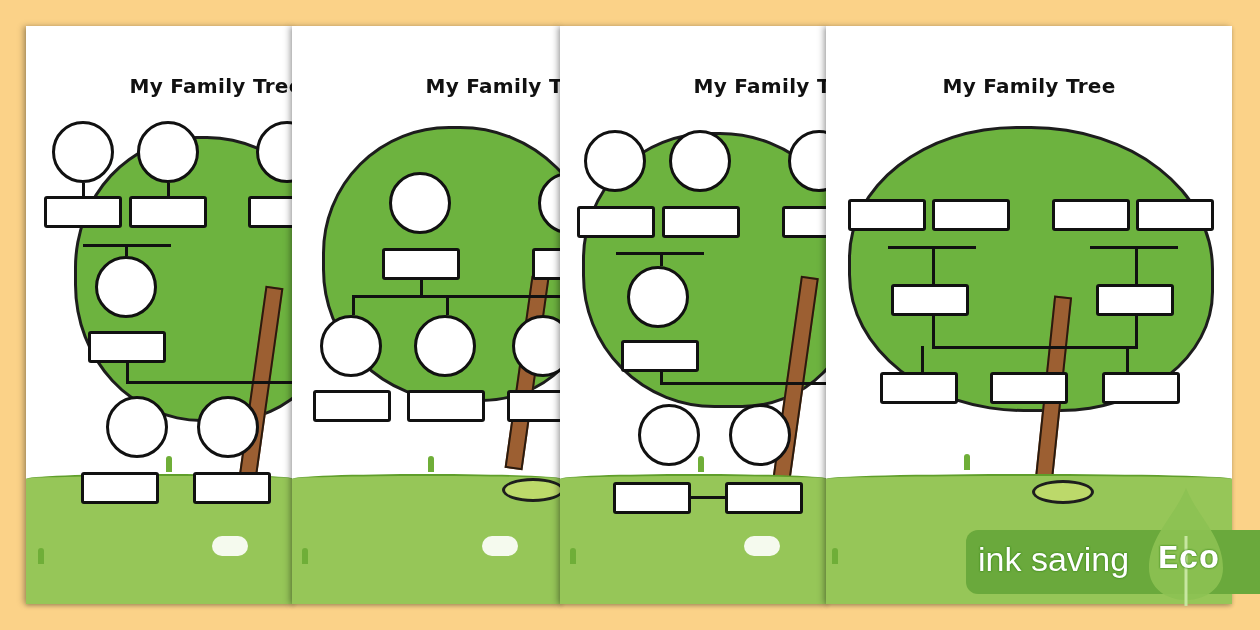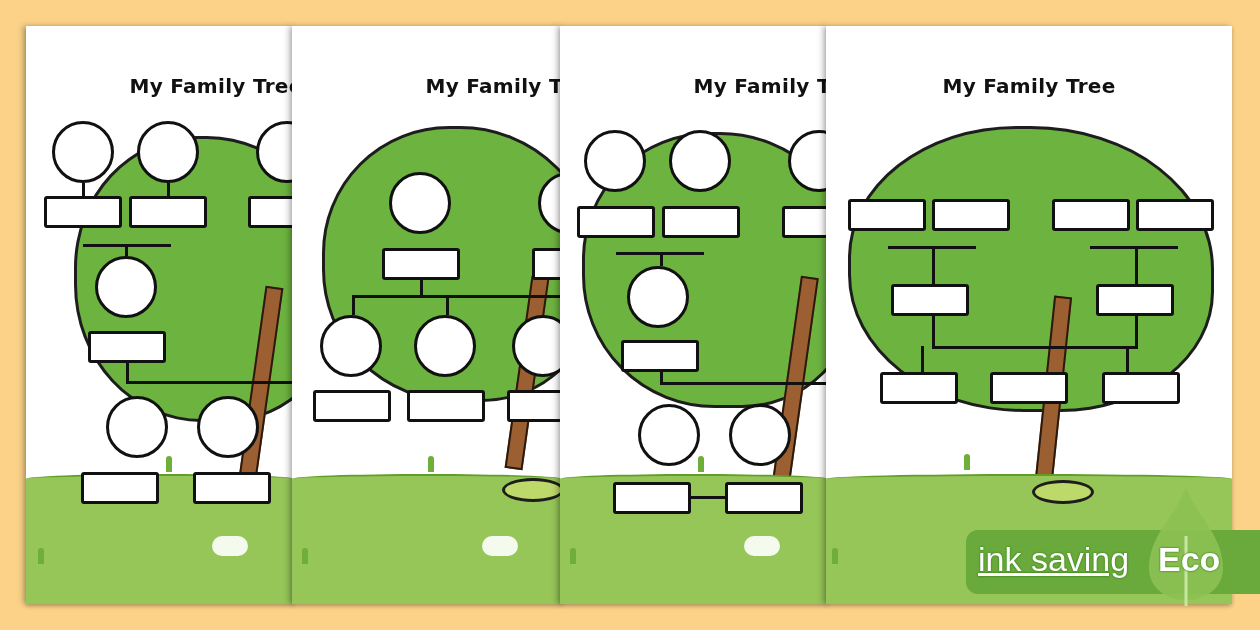--- a/index.html
+++ b/index.html
@@ -12,21 +12,21 @@
   .canopy{position:absolute;background:#6db33f;border:3px solid #1d1d1d;border-radius:46% 50% 42% 48%;}
   .trunk{position:absolute;width:14px;background:#9c5f32;border:2px solid #2a1a0e;}
   .bush{position:absolute;width:56px;height:18px;background:#bcd96a;border:3px solid #1d1d1d;border-radius:50%;}
   .circle{position:absolute;width:62px;height:62px;border-radius:50%;background:#fff;border:3px solid #111;box-sizing:border-box;}
   .box{position:absolute;width:78px;height:32px;background:#fff;border:3px solid #111;border-radius:3px;box-sizing:border-box;}
   .line-h{position:absolute;height:3px;background:#111;}
   .line-v{position:absolute;width:3px;background:#111;}
   .eco-badge{position:absolute;left:966px;top:530px;width:294px;height:64px;background:#6aa93c;border-radius:12px 0 0 12px;}
   .eco-label{position:absolute;left:978px;top:540px;font-family:"Liberation Sans",sans-serif;font-size:34px;color:#fff;text-shadow:0 0 2px #3f8a1c,0 0 2px #3f8a1c;}
   .eco-leaf{position:absolute;left:1145px;top:486px;width:82px;height:120px;}
-  .eco-word{position:absolute;left:1158px;top:540px;font-family:Liberation Sans, sans-serif;font-weight:bold;font-size:34px;color:#fff;text-shadow:0 0 2px #3f8a1c,0 0 2px #3f8a1c;text-align:center;}
+  .eco-word{position:absolute;left:1158px;top:540px;font-family:Liberation Mono, monospace;font-weight:bold;font-size:34px;color:#fff;text-shadow:0 0 2px #3f8a1c,0 0 2px #3f8a1c;text-align:center;}
 </style>
 </head>
 <body>
 
 <div class="page" style="left:26px;width:268px;z-index:1;">
   <div class="title" style="left:0;width:380px;">My Family Tree</div>
   <div class="canopy" style="left:48px;top:110px;width:260px;height:280px;"></div>
   <div class="trunk" style="left:226px;top:260px;height:190px;transform:rotate(8deg);"></div>
   <div class="grass"></div>
   <div class="grass-tuft" style="left:140px;top:430px;"></div>
@@ -126,18 +126,18 @@
   <div class="line-h" style="left:106px;top:320px;width:206px;"></div>
   <div class="line-v" style="left:95px;top:320px;height:26px;"></div>
   <div class="line-v" style="left:300px;top:320px;height:26px;"></div>
   <div class="box" style="left:54px;top:346px;"></div>
   <div class="box" style="left:164px;top:346px;"></div>
   <div class="box" style="left:276px;top:346px;"></div>
   <div class="bush" style="left:206px;top:454px;"></div>
 </div>
 
 <div class="eco-badge" style="z-index:5;"></div>
-<div class="eco-label" style="z-index:6;text-decoration:underline;">ink saving</div>
+<div class="eco-label" style="z-index:6;">ink saving</div>
 <svg class="eco-leaf" viewBox="0 0 82 120" style="z-index:6;">
   <path d="M41 2 C52 30 78 50 78 82 C78 102 61 114 41 114 C21 114 4 102 4 82 C4 50 30 30 41 2 Z" fill="#8cc152" opacity="0.92"></path>
   <rect x="39.5" y="50" width="3" height="70" fill="#c7e6a0"></rect>
 </svg>
 <div class="eco-word" style="z-index:7;">Eco</div>
 
 </body></html>

